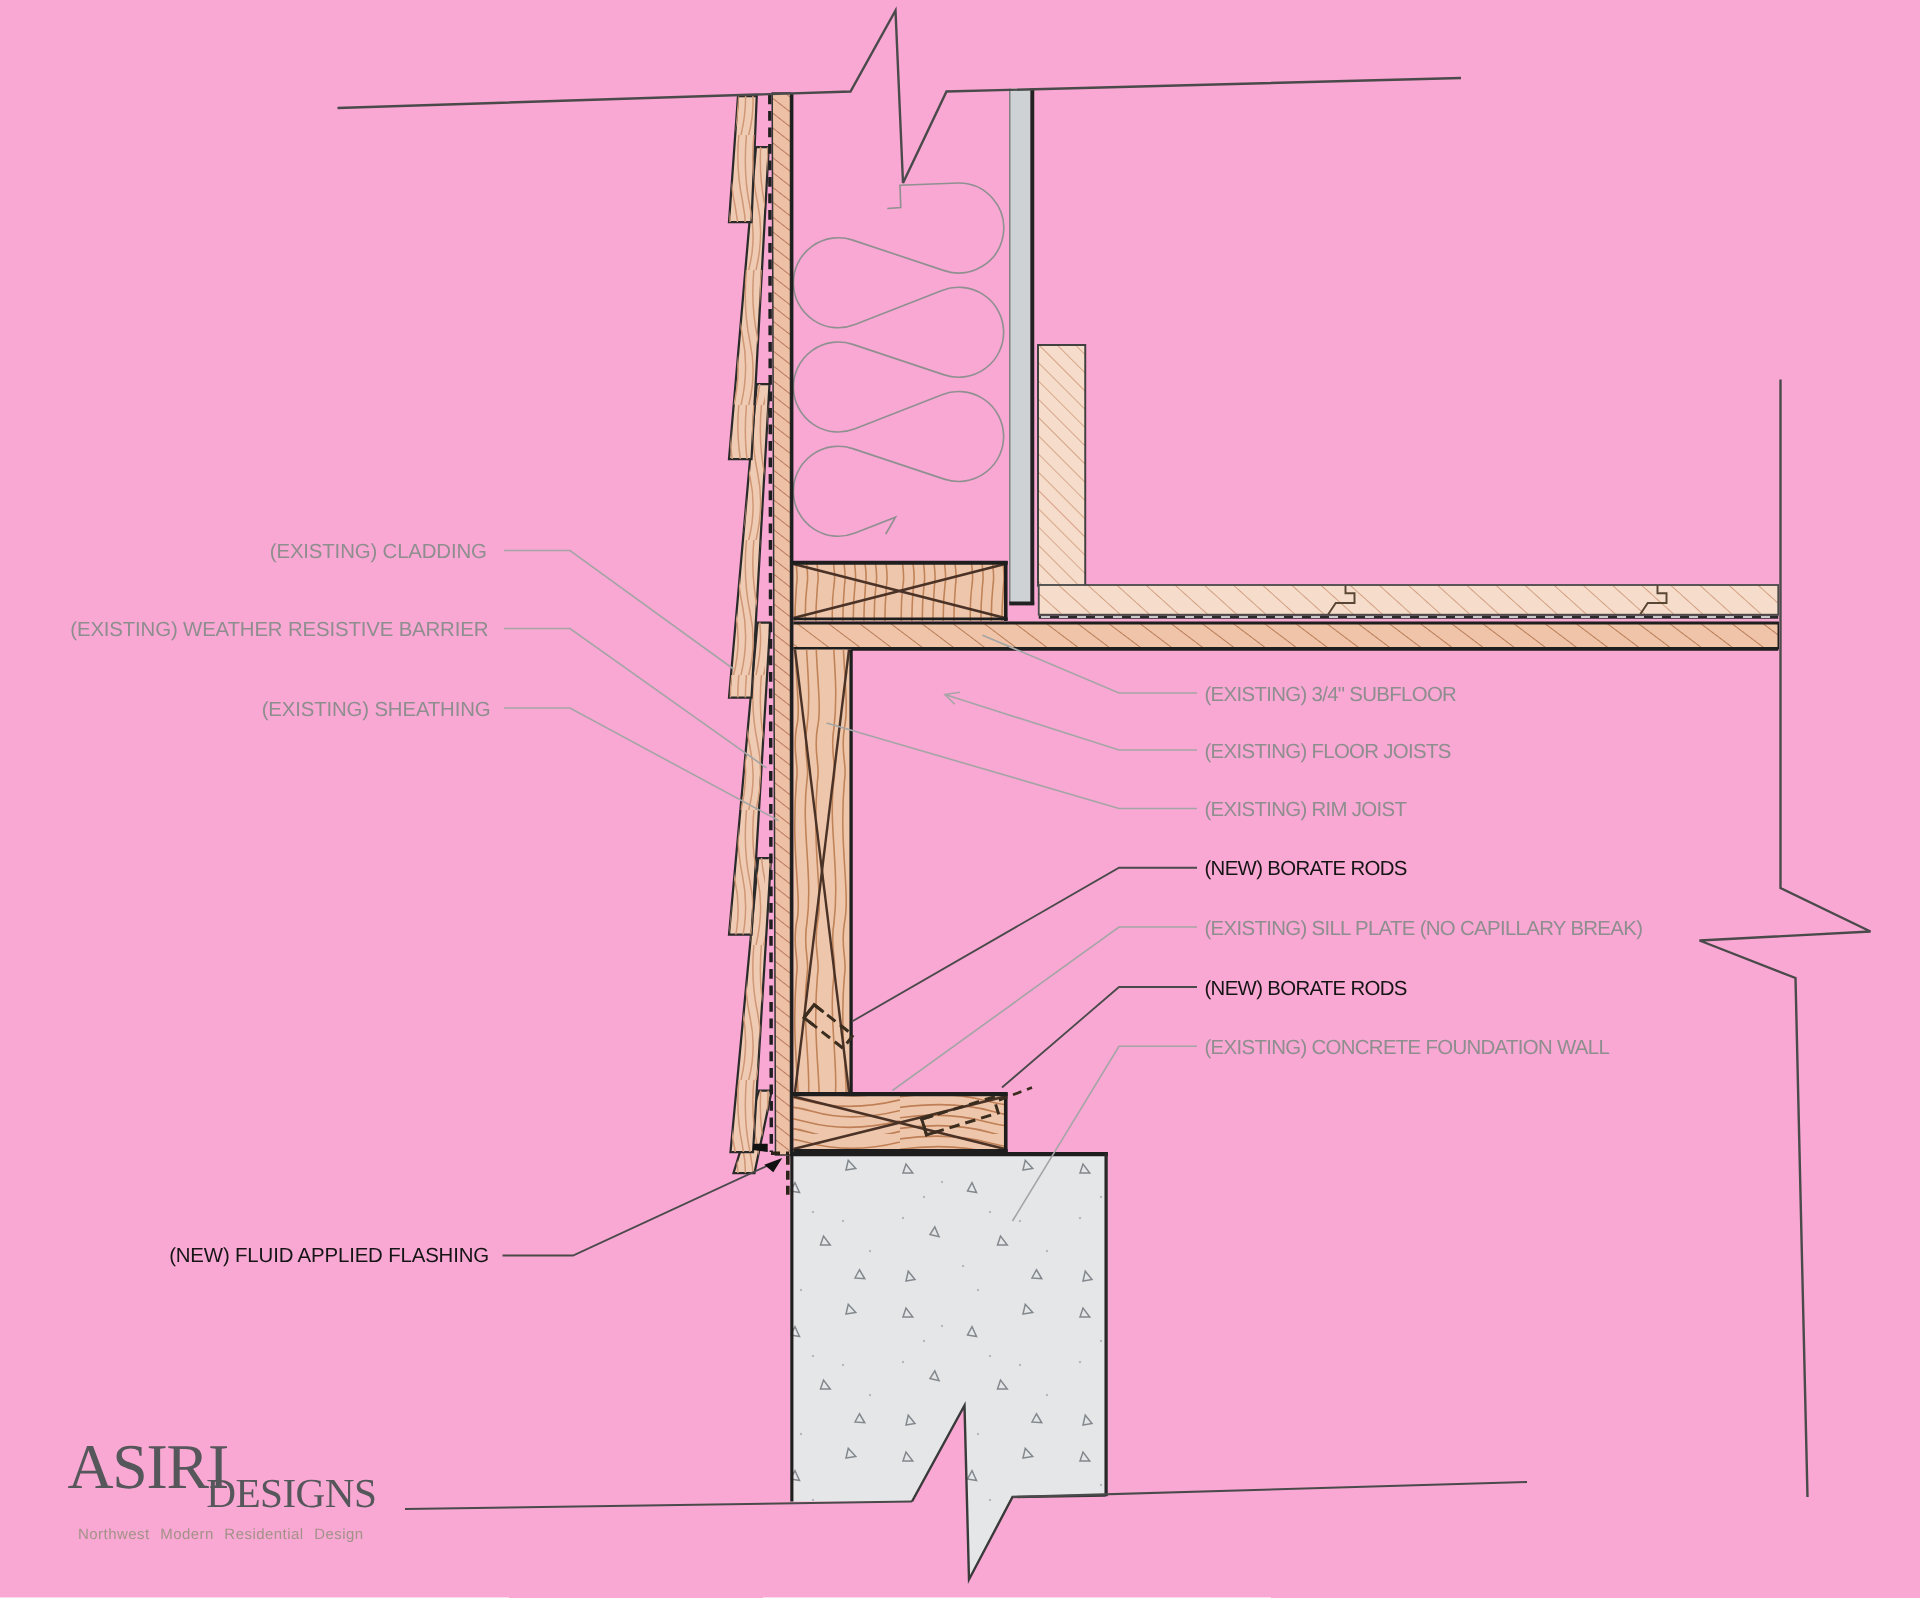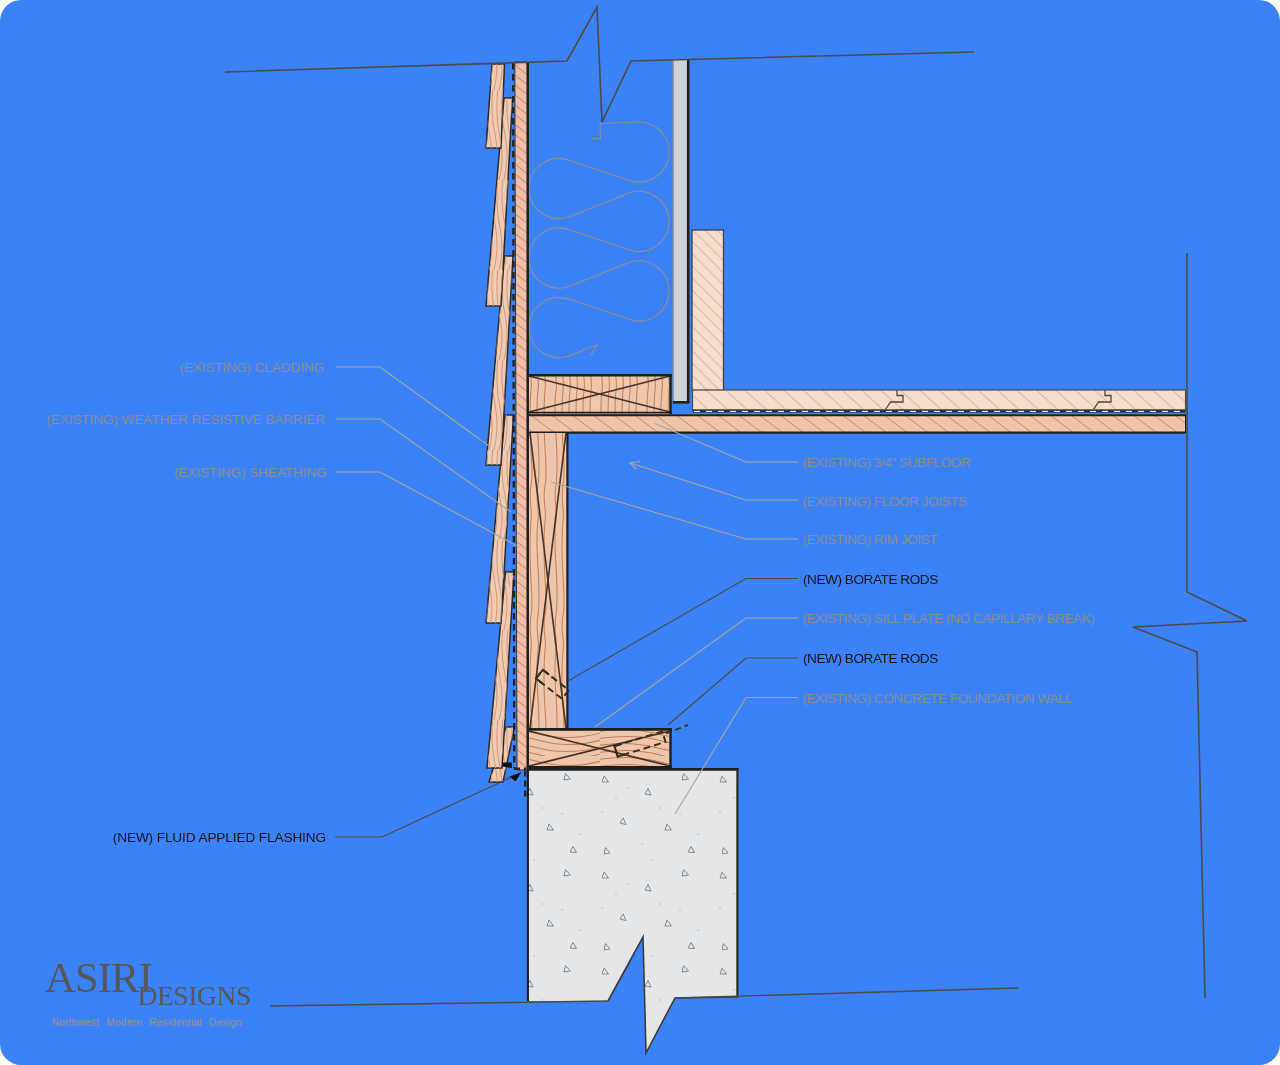--- a/index.html
+++ b/index.html
@@ -1,16 +1,16 @@
 <!DOCTYPE html>
 <html><head>
 <meta charset="utf-8">
 <style>
   html,body{margin:0;padding:0;background:#ffffff;}
-  .page{position:relative;width:1280px;height:1065px;background:#3b82f6;overflow:hidden;border-radius:21px;}
+  .page{position:relative;width:1280px;height:1065px;background:#f9a8d4;overflow:hidden;}
   svg{position:absolute;top:0;left:0;}
   text{font-family:"Liberation Sans",sans-serif;}
 </style>
 </head>
 <body>
 <div class="page">
 <svg width="1280" height="1065" viewBox="0 0 1280 1065">
 <defs>
   <pattern id="hatchSub" width="12.5" height="12" patternUnits="userSpaceOnUse" patternTransform="rotate(-53)">
     <line x1="0" y1="0" x2="0" y2="12" stroke="#b3744f" stroke-width="1.2"></line>

